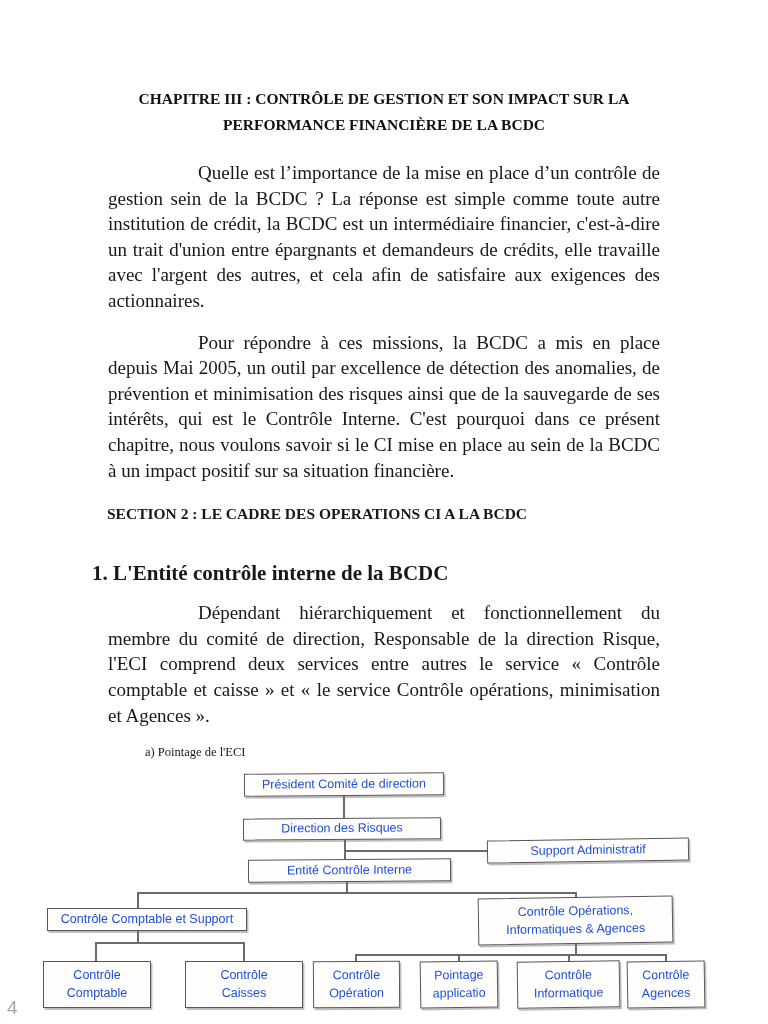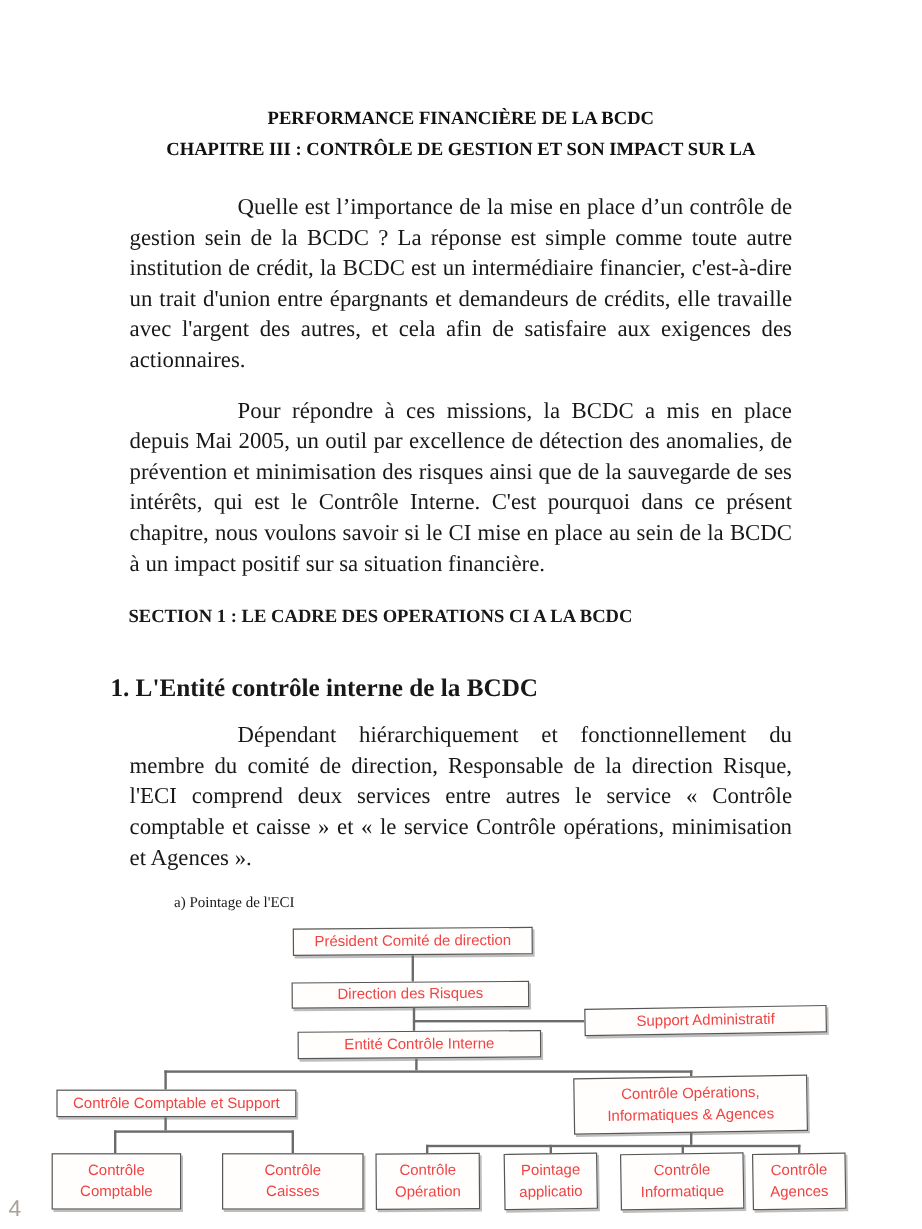--- a/index.html
+++ b/index.html
@@ -54,21 +54,21 @@
     margin: 14px 0 0 53px;
   }
   
   .chart {
     position: relative;
     width: 768px;
     height: 246px;
     margin: 9px 0 0 -92px;
     font-family: "Liberation Sans", sans-serif;
     font-size: 12.5px;
-    color: #ef4444;
+    color: #1d4ed8;
   }
   .node {
     position: absolute;
     box-sizing: border-box;
     background: #fffefd;
     border: 1px solid #565656;
     box-shadow: 1.5px 2px 0 rgba(110,110,110,0.45);
     display: flex;
     align-items: center;
     justify-content: center;
@@ -93,28 +93,28 @@
     font-size: 19px;
     color: #a8a29b;
   }
 </style>
 </head>
 <body>
 
 <div class="page-content">
 
   <div class="doc-title">
+    <div>CHAPITRE III : CONTRÔLE DE GESTION ET SON IMPACT SUR LA</div>
     <div>PERFORMANCE FINANCIÈRE DE LA BCDC</div>
-    <div>CHAPITRE III : CONTRÔLE DE GESTION ET SON IMPACT SUR LA</div>
   </div>
 
   <p class="para">Quelle est l’importance de la mise en place d’un contrôle de gestion sein de la BCDC ? La réponse est simple comme toute autre institution de crédit, la BCDC est un intermédiaire financier, c'est-à-dire un trait d'union entre épargnants et demandeurs de crédits, elle travaille avec l'argent des autres, et cela afin de satisfaire aux exigences des actionnaires.</p>
   <p class="para">Pour répondre à ces missions, la BCDC a mis en place depuis Mai 2005, un outil par excellence de détection des anomalies, de prévention et minimisation des risques ainsi que de la sauvegarde de ses intérêts, qui est le Contrôle Interne. C'est pourquoi dans ce présent chapitre, nous voulons savoir si le CI mise en place au sein de la BCDC à un impact positif sur sa situation financière.</p>
 
-  <div class="section-heading">SECTION 1 : LE CADRE DES OPERATIONS CI A LA BCDC</div>
+  <div class="section-heading">SECTION 2 : LE CADRE DES OPERATIONS CI A LA BCDC</div>
 
   <div class="subsection-heading">1. L'Entité contrôle interne de la BCDC</div>
 
   <p class="para para-3">Dépendant hiérarchiquement et fonctionnellement du membre du comité de direction, Responsable de la direction Risque, l'ECI comprend deux services entre autres le service « Contrôle comptable et caisse » et « le service Contrôle opérations, minimisation et Agences ».</p>
 
   <div class="figure-caption">a) Pointage de l'ECI</div>
 
   <div class="chart">
 
     <div class="vline" style="left:343px; top:27px; height:22px;"></div>

